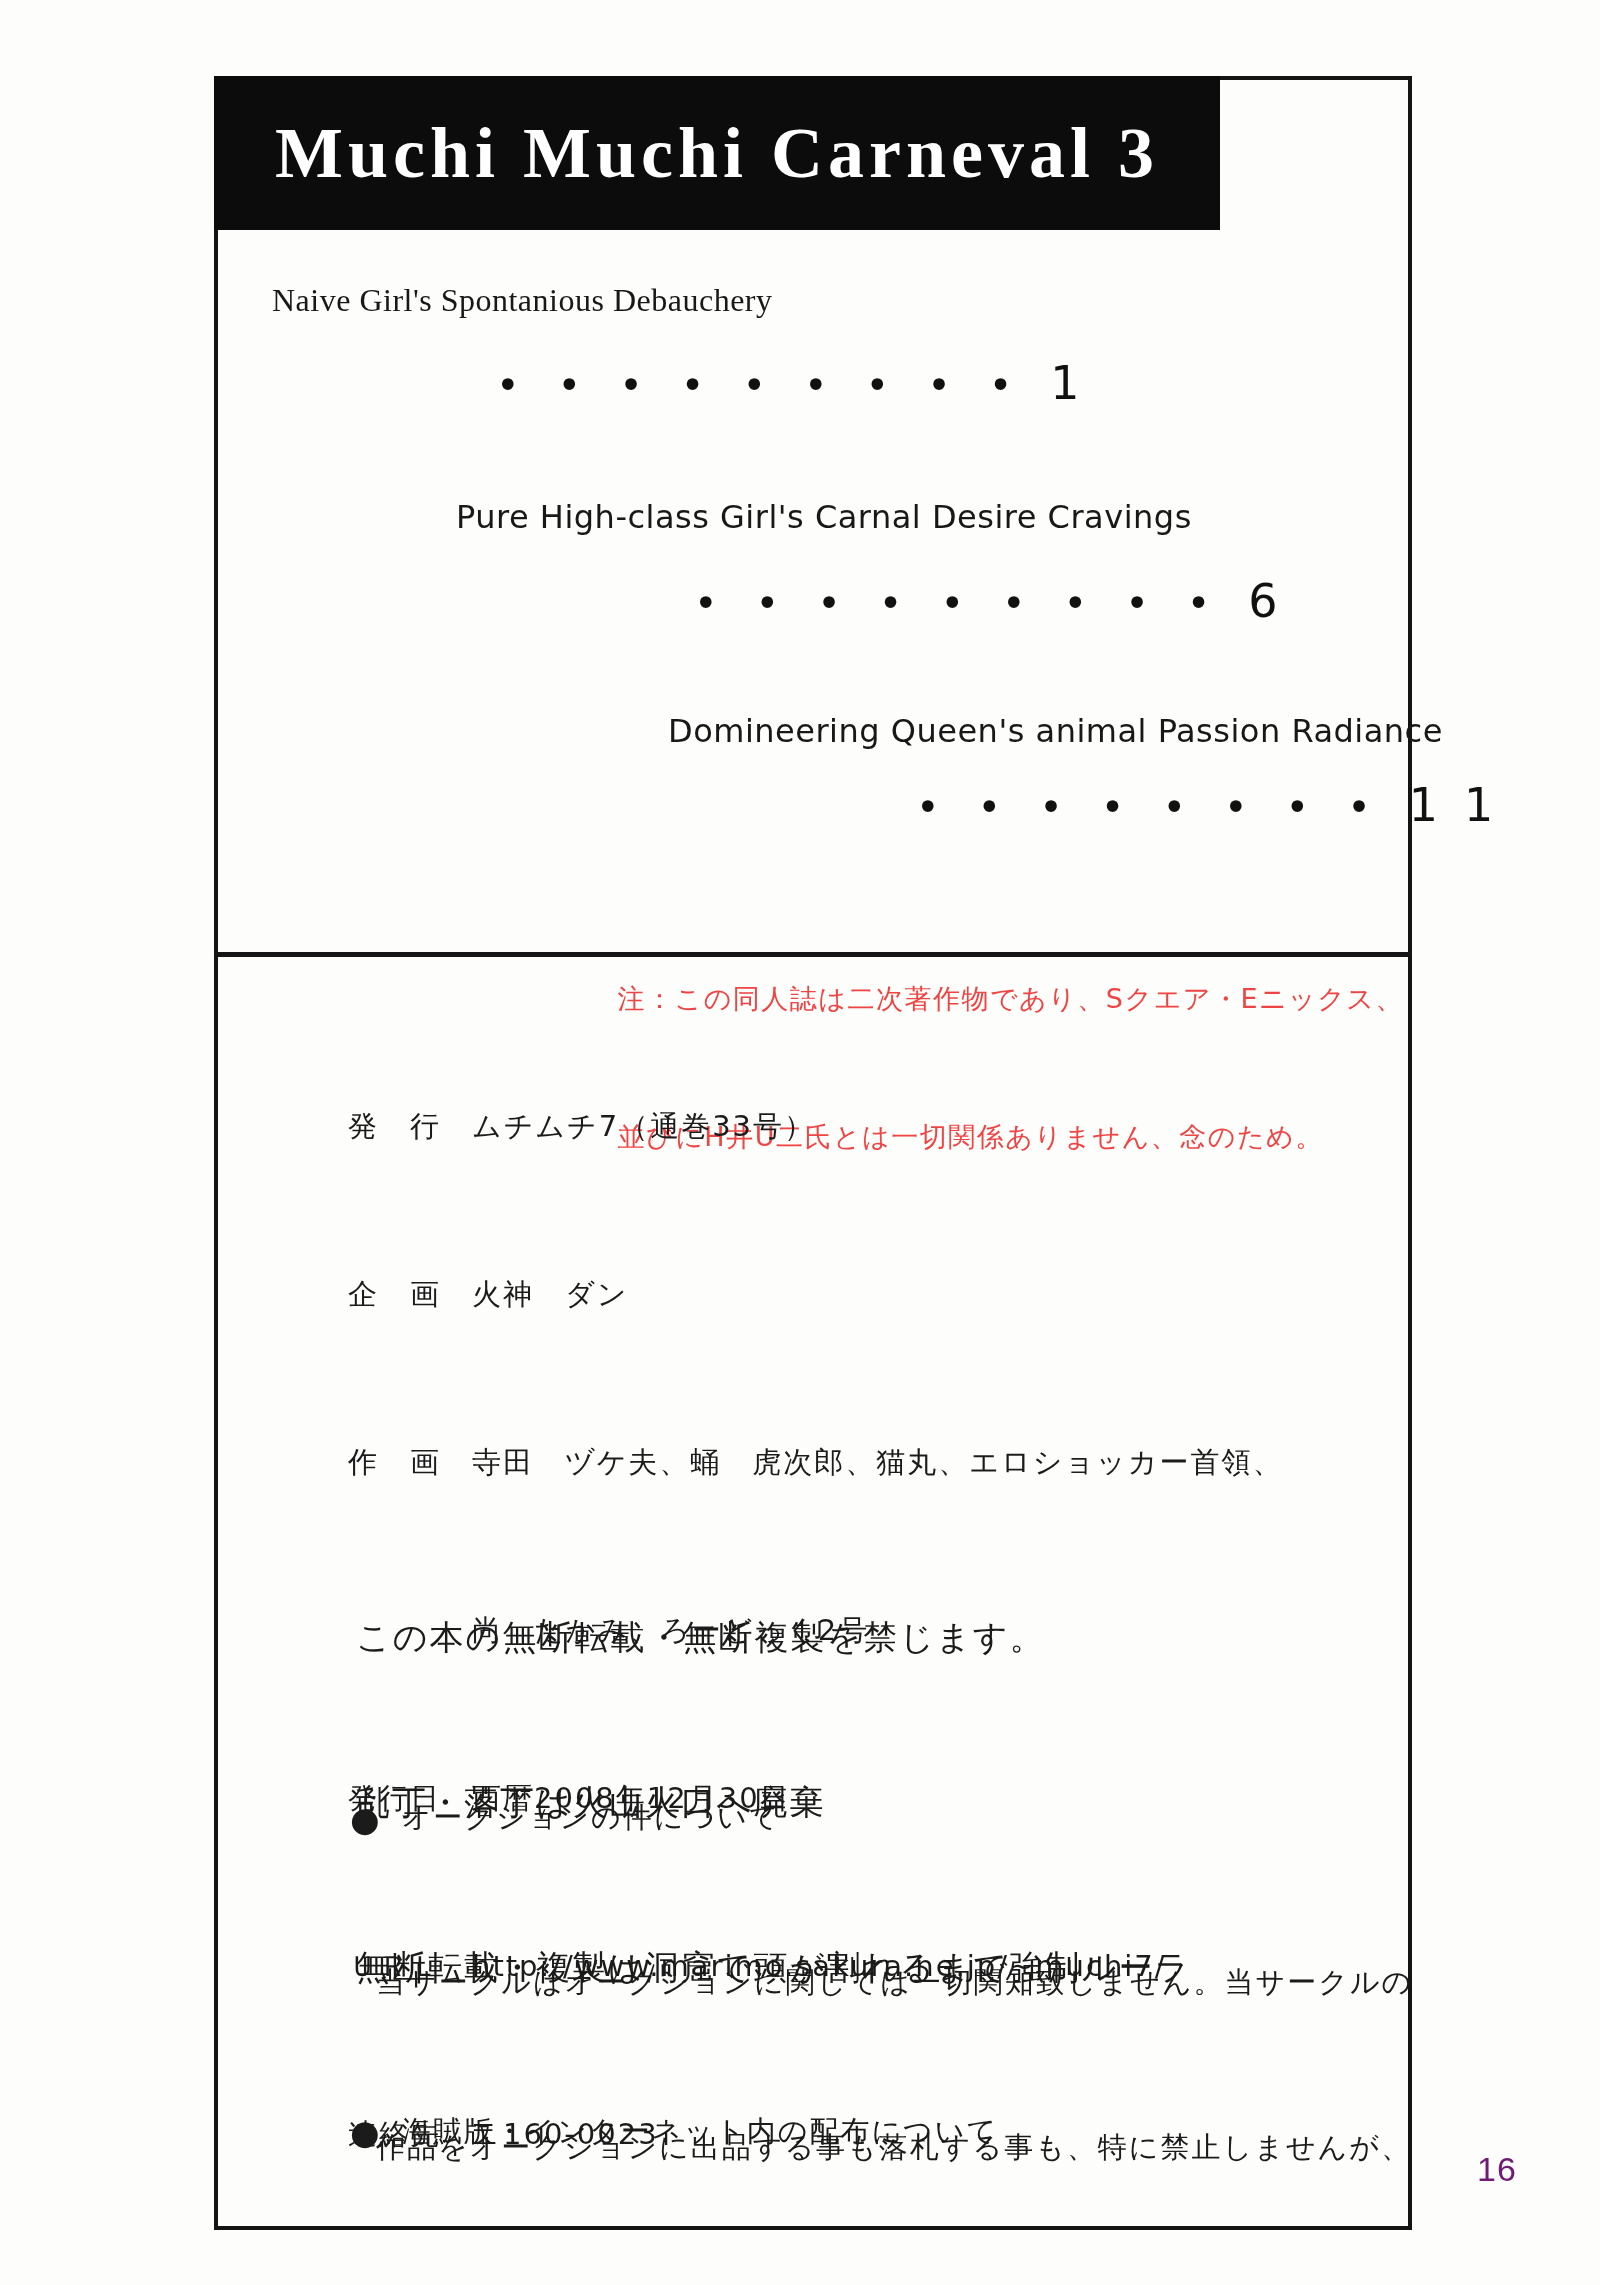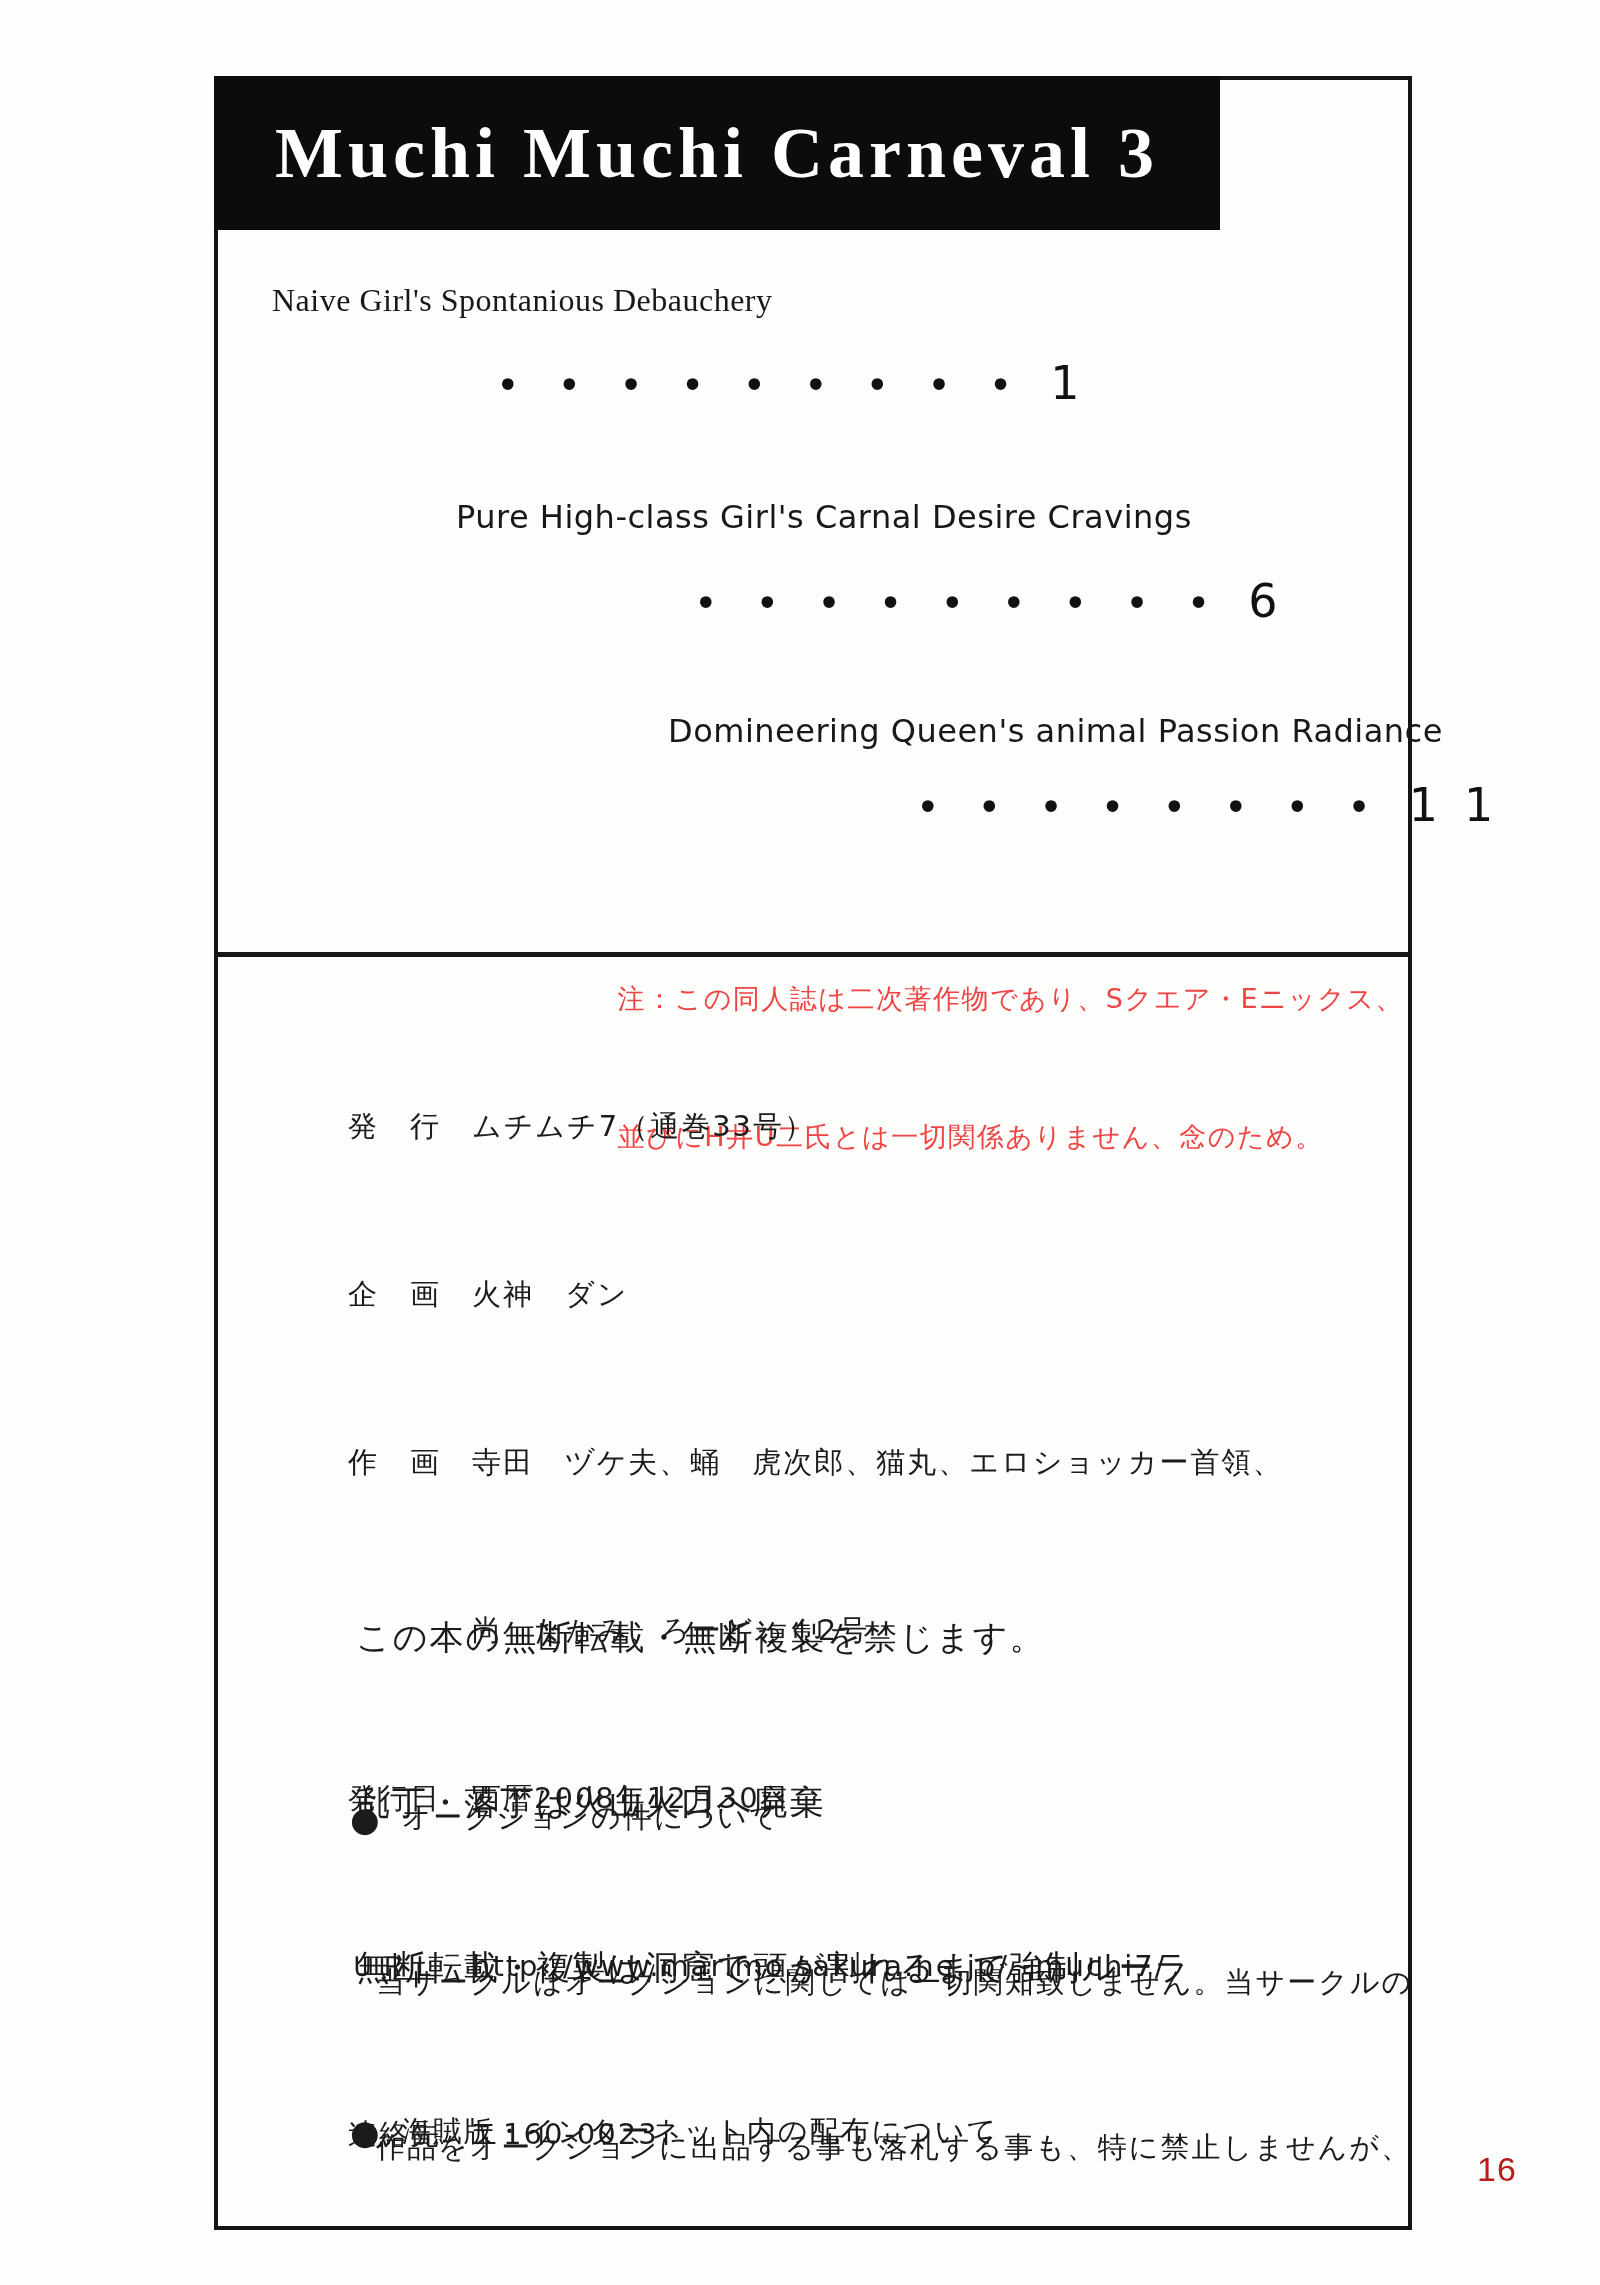--- a/index.html
+++ b/index.html
@@ -58,21 +58,21 @@
   }
   .bullets{position:absolute;left:350px;font-size:29px;letter-spacing:2px;white-space:pre;}
   .sec1{top:1680px;line-height:55px;}
   .sec2{top:1986px;line-height:58px;}
   .b-head{display:flex;align-items:center;}
   .b-bullet{font-size:34px;margin-right:20px;line-height:1;position:relative;top:1px;}
   .b-line{padding-left:26px;}
   .pageno{
     position:absolute;left:1477px;top:2150px;
     font-family:"Liberation Sans","DejaVu Sans",sans-serif;
-    font-size:34px;color:#b91c1c;letter-spacing:1px;
+    font-size:34px;color:#701a75;letter-spacing:1px;
   }
 </style>
 </head>
 <body>
 
 <div class="page">
 
   <div class="frame"></div>
 
   <div class="titlebar">

